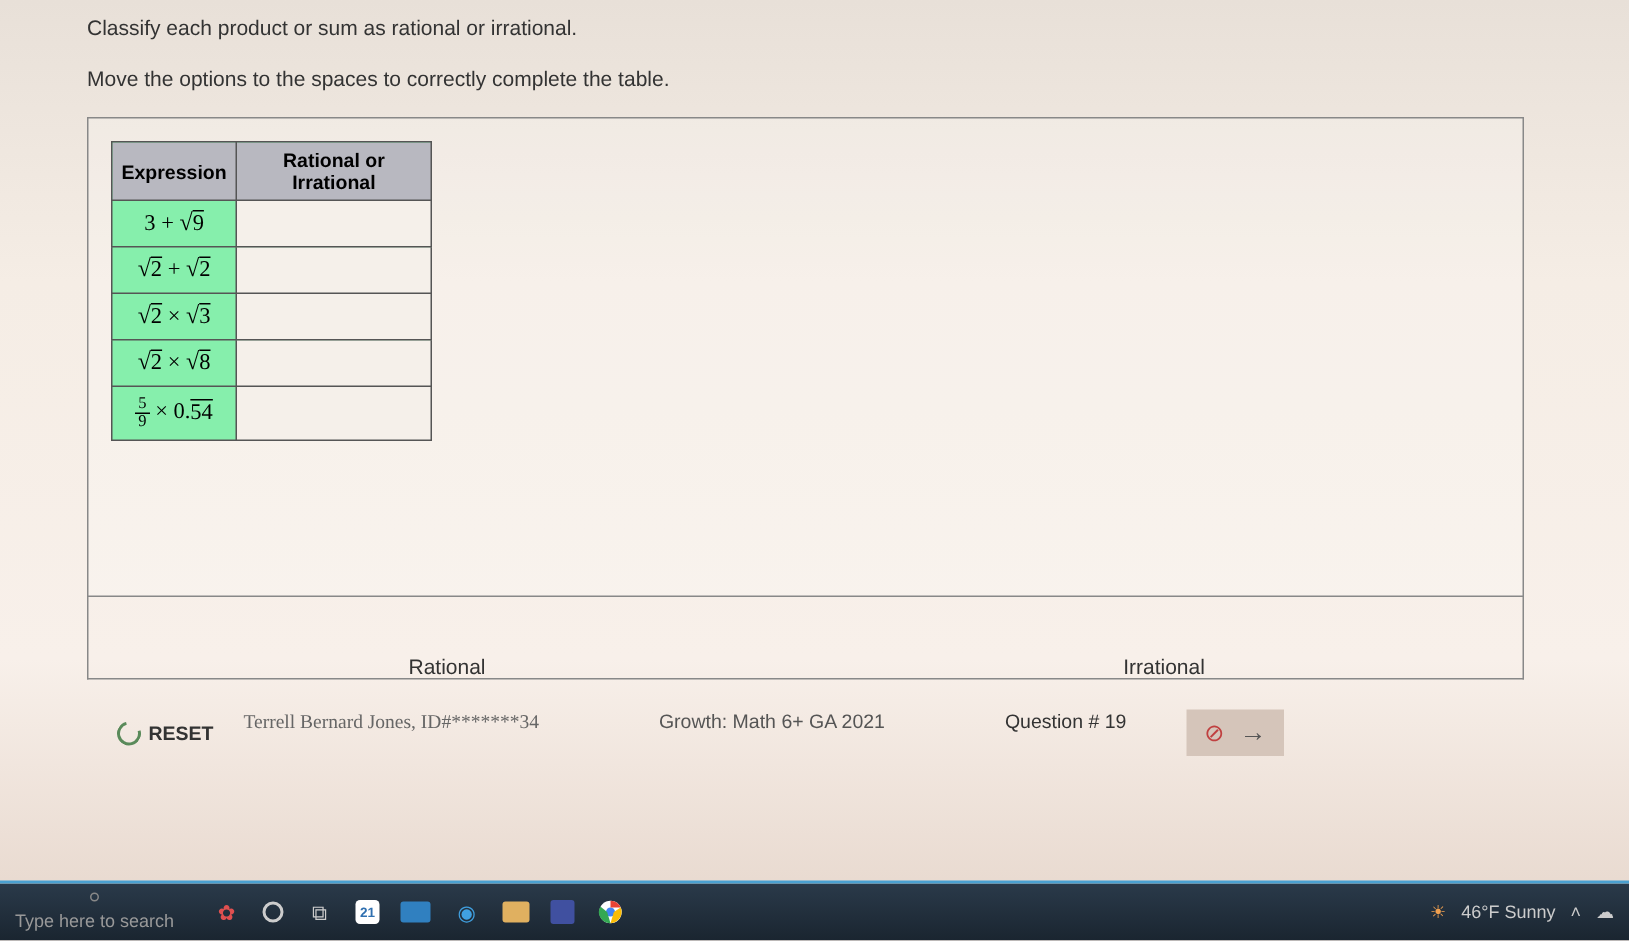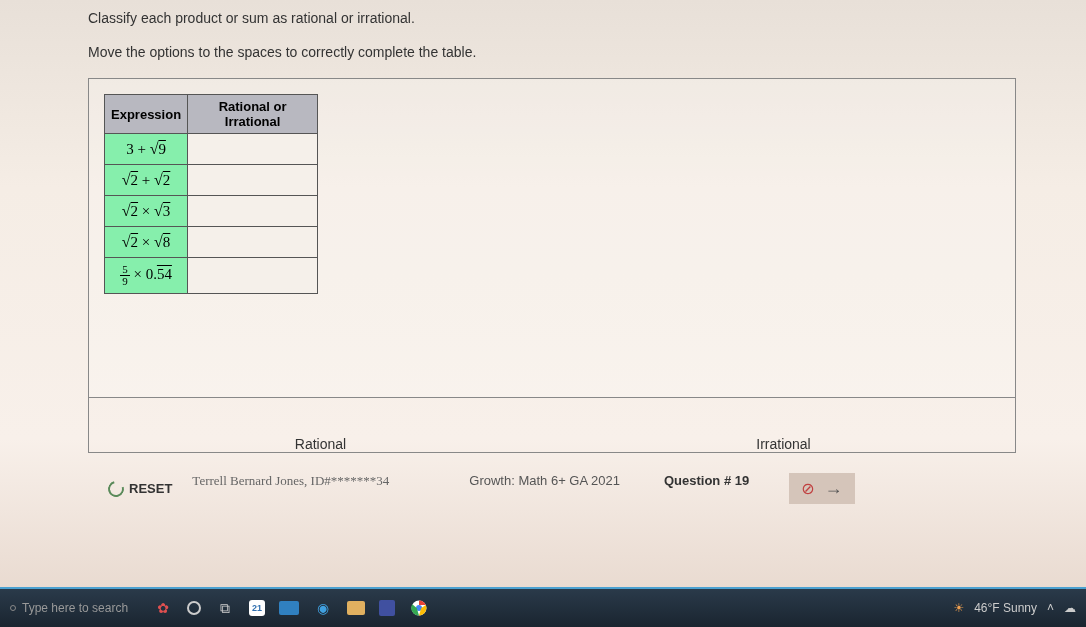--- a/index.html
+++ b/index.html
@@ -5,21 +5,21 @@
   * { box-sizing: border-box; margin: 0; padding: 0; }
   body {
     font-family: Arial, sans-serif;
     background: linear-gradient(to bottom, #e8e0d8 0%, #f5ede5 30%, #f8f0ea 70%, #e5d5ca 100%);
     width: 1086px;
     height: 627px;
     overflow: hidden;
     position: relative;
   }
   .content-area {
-    padding: 10px 70px 0 88px;
+    padding: 10px 70px 0 58px;
   }
   .instruction-line {
     font-size: 14px;
     color: #333;
     margin-bottom: 18px;
   }
   .work-box {
     border: 1px solid #888;
     background: rgba(255,255,255,0.2);
     padding: 15px;
@@ -86,21 +86,21 @@
   .reset-icon {
     width: 16px; height: 16px;
     border: 2px solid #5a8a5a;
     border-radius: 50%;
     border-top-color: transparent;
     transform: rotate(30deg);
     position: relative;
   }
   .student-id { color: #666; font-family: Liberation Serif, serif; }
   .growth { color: #555; margin-left: 60px;}
-  .qnum { font-weight: bold; margin-left: 24px; color:#333;}
+  .qnum { font-weight: normal; margin-left: 60px; color:#333;}
   .nav-box {
     background: #d5c5ba;
     padding: 5px 12px;
     display: flex;
     align-items: center;
     gap: 10px;
     margin-left: 20px;
   }
   .no-sym { color: #c04040; font-size:16px;}
   .arrow { color: #555; font-size:18px; font-weight:bold;}
@@ -116,20 +116,21 @@
     color: #ccc;
     font-size: 12px;
     padding: 0 10px;
     border-top: 2px solid #4aa0d0;
   }
   .search-box {
     display: flex;
     align-items: center;
     gap: 6px;
     color: #999;
+    flex-direction: column;
   }
   .tb-icons {
     display:flex;
     gap: 14px;
     margin-left: 25px;
     align-items:center;
   }
   .tb-icon {
     width:20px; height:20px;
     display:flex; align-items:center; justify-content:center;

